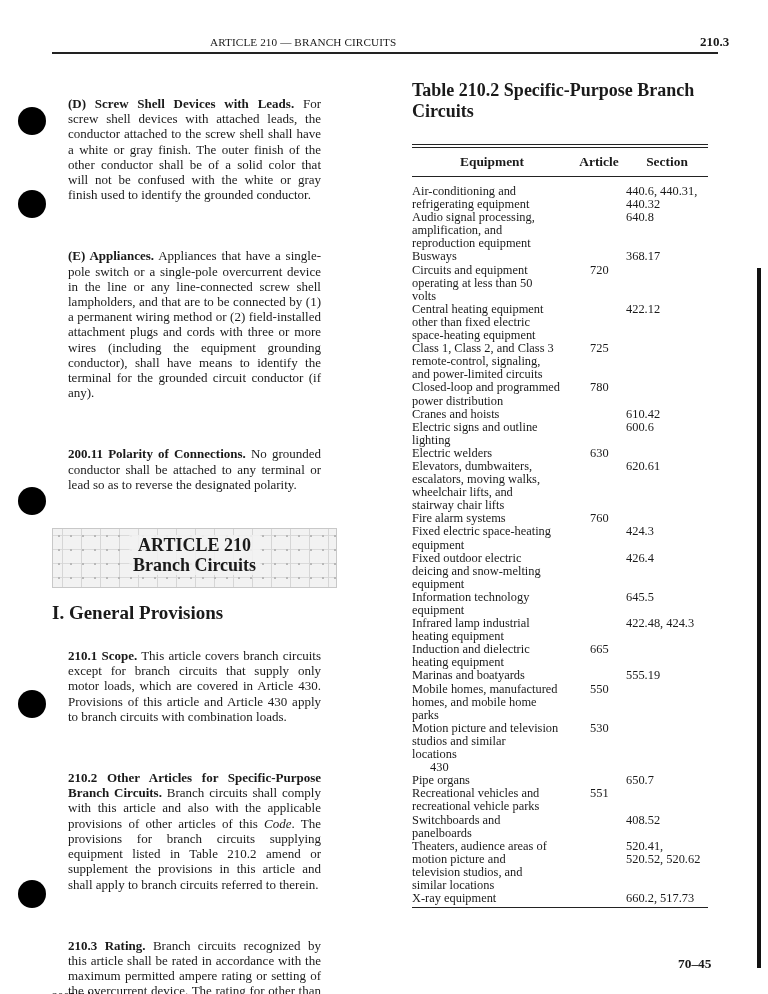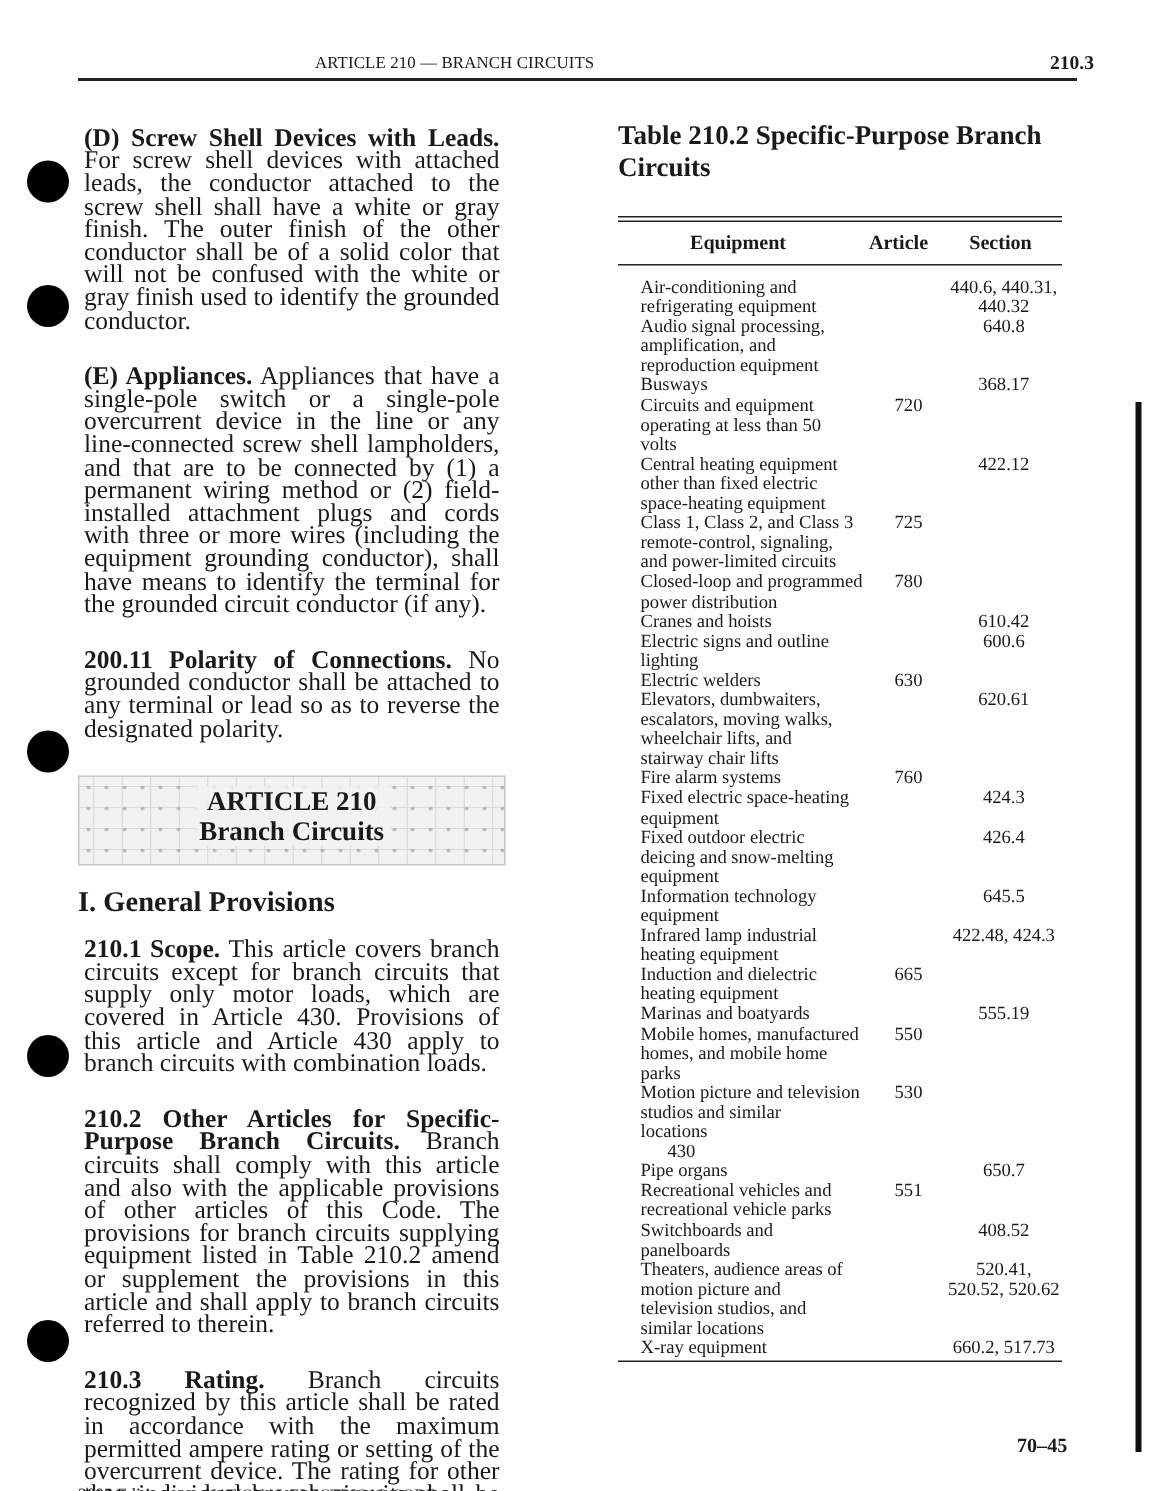--- a/index.html
+++ b/index.html
@@ -7,27 +7,27 @@
          font-family:"Liberation Serif", "DejaVu Serif", serif; color:#1a1a1a; }
   .hole { position:absolute; left:18px; width:28px; height:28px; border-radius:50%; background:#000; }
   .right-rule { position:absolute; left:757px; top:268px; width:4px; height:700px; background:#111; }
   .header-title { position:absolute; left:210px; top:36px; font-size:11.2px; letter-spacing:0.1px; }
   .header-section { position:absolute; left:700px; top:34px; font-size:13px; font-weight:bold; }
   .header-rule { position:absolute; left:52px; top:52px; width:429px; height:2px; background:#222; }
 
   .col-left { position:absolute; left:52px; top:80px; width:285px; }
   .col-right { position:absolute; left:412px; top:80px; width:290px; }
 
-  p.para { margin:4px; font-size:17px; line-height:15.2px; text-align:justify; }
+  p.para { margin:16px; font-size:13px; line-height:15.2px; text-align:justify; }
   .b { font-weight:bold; }
-  .i { }
+  .i { font-style:italic; }
   .fpn { font-size:11.3px; line-height:12.6px; margin:8px 0 0 16px; text-align:left; }
   .gap { height:14px; }
 
-  .banner { position:relative; margin-top:24px; height:58px; border:1px solid #c8c8c8;
+  .banner { position:relative; margin-top:36px; height:58px; border:1px solid #c8c8c8;
             background-color:#f2f2f2;
             background-image:
               radial-gradient(circle, #b8b8b8 1px, transparent 1.5px),
               linear-gradient(90deg, transparent 9px, #d6d6d6 9px, #d6d6d6 10px, transparent 10px),
               linear-gradient(0deg, transparent 7px, #dadada 7px, #dadada 8px, transparent 8px);
             background-size: 12px 14px, 19px 19px, 19px 14px; }
   .banner-inner { position:absolute; left:50%; top:6px; transform:translateX(-50%); text-align:center;
                   background:rgba(242,242,242,0.85); padding:0 4px; }
   .banner-line1 { font-size:18px; font-weight:bold; line-height:20px; }
   .banner-line2 { font-size:18px; font-weight:bold; line-height:20px; }
@@ -35,25 +35,25 @@
   .part-heading { font-size:19px; font-weight:bold; margin:14px 0 0 0; }
 
   .table-caption { font-size:18px; font-weight:bold; margin:0; }
   .tbl-rule-double { margin-top:22px; height:1px; border-top:1px solid #222; border-bottom:1px solid #222; padding-top:1px; width:296px; }
   .tbl-rule { height:1px; background:#222; width:296px; }
   .tbl-head { display:flex; width:296px; font-size:13.4px; font-weight:bold; height:28px; align-items:center; }
   .tbl-head .c1 { width:160px; text-align:center; }
   .tbl-head .c2 { width:54px; text-align:center; }
   .tbl-head .c3 { width:82px; text-align:center; }
   .tbl-body { width:296px; padding-top:8px; padding-bottom:2px; }
-  .row { display:flex; font-size:12.4px; line-height:13.1px;margin-left:15px; }
+  .row { display:flex; font-size:12.4px; line-height:13.1px; }
   .row .c1 { width:160px; }
   .row .c1 .l { display:block; padding-left:10px; text-indent:-10px; }
   .row .c2 { width:54px; text-align:center; padding-left:8px; box-sizing:border-box; text-align:left; padding-left:18px; }
-  .row .c3 { width:82px; text-align:center; }
+  .row .c3 { width:82px; }
 
   .footer-left { position:absolute; left:52px; top:958px; font-size:11.5px; }
   .footer-left span { display:inline-block; }
   .footer-left .ed { margin-right:22px; }
   .footer-left .code { font-size:10.6px; letter-spacing:0.1px;margin-top:34px; }
   .footer-right { position:absolute; left:678px; top:956px; font-size:13.4px; font-weight:bold; }
 </style>
 </head>
 <body>
 

